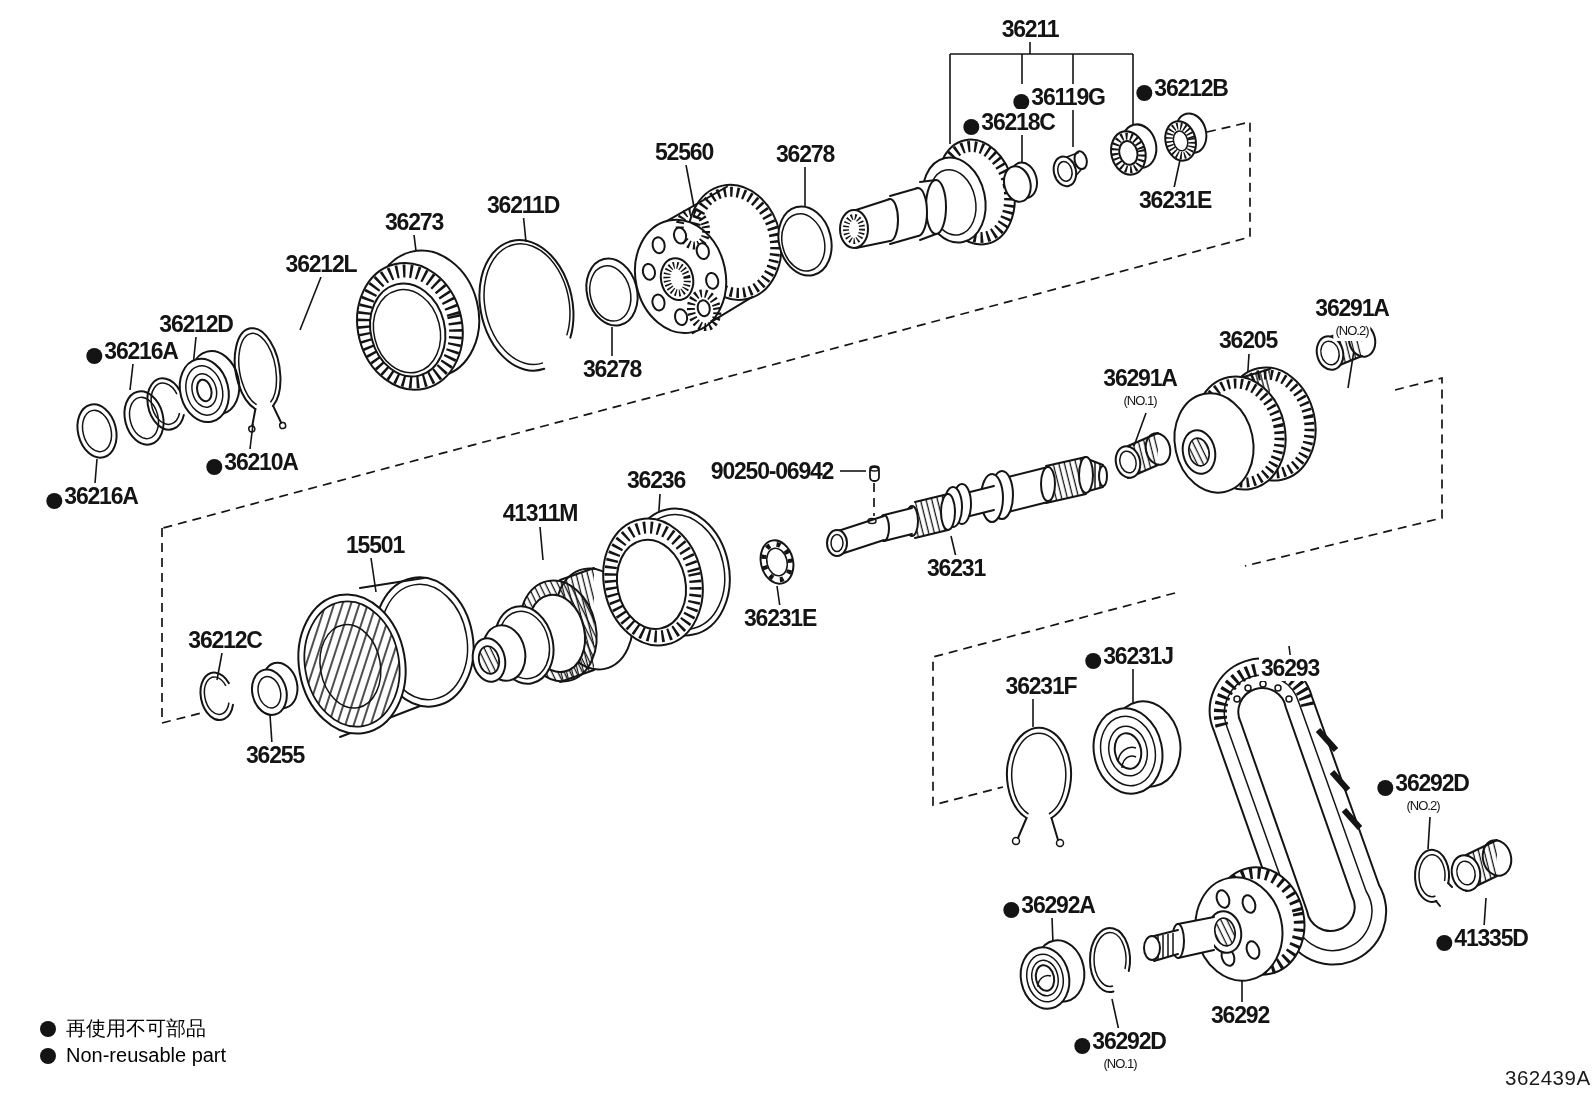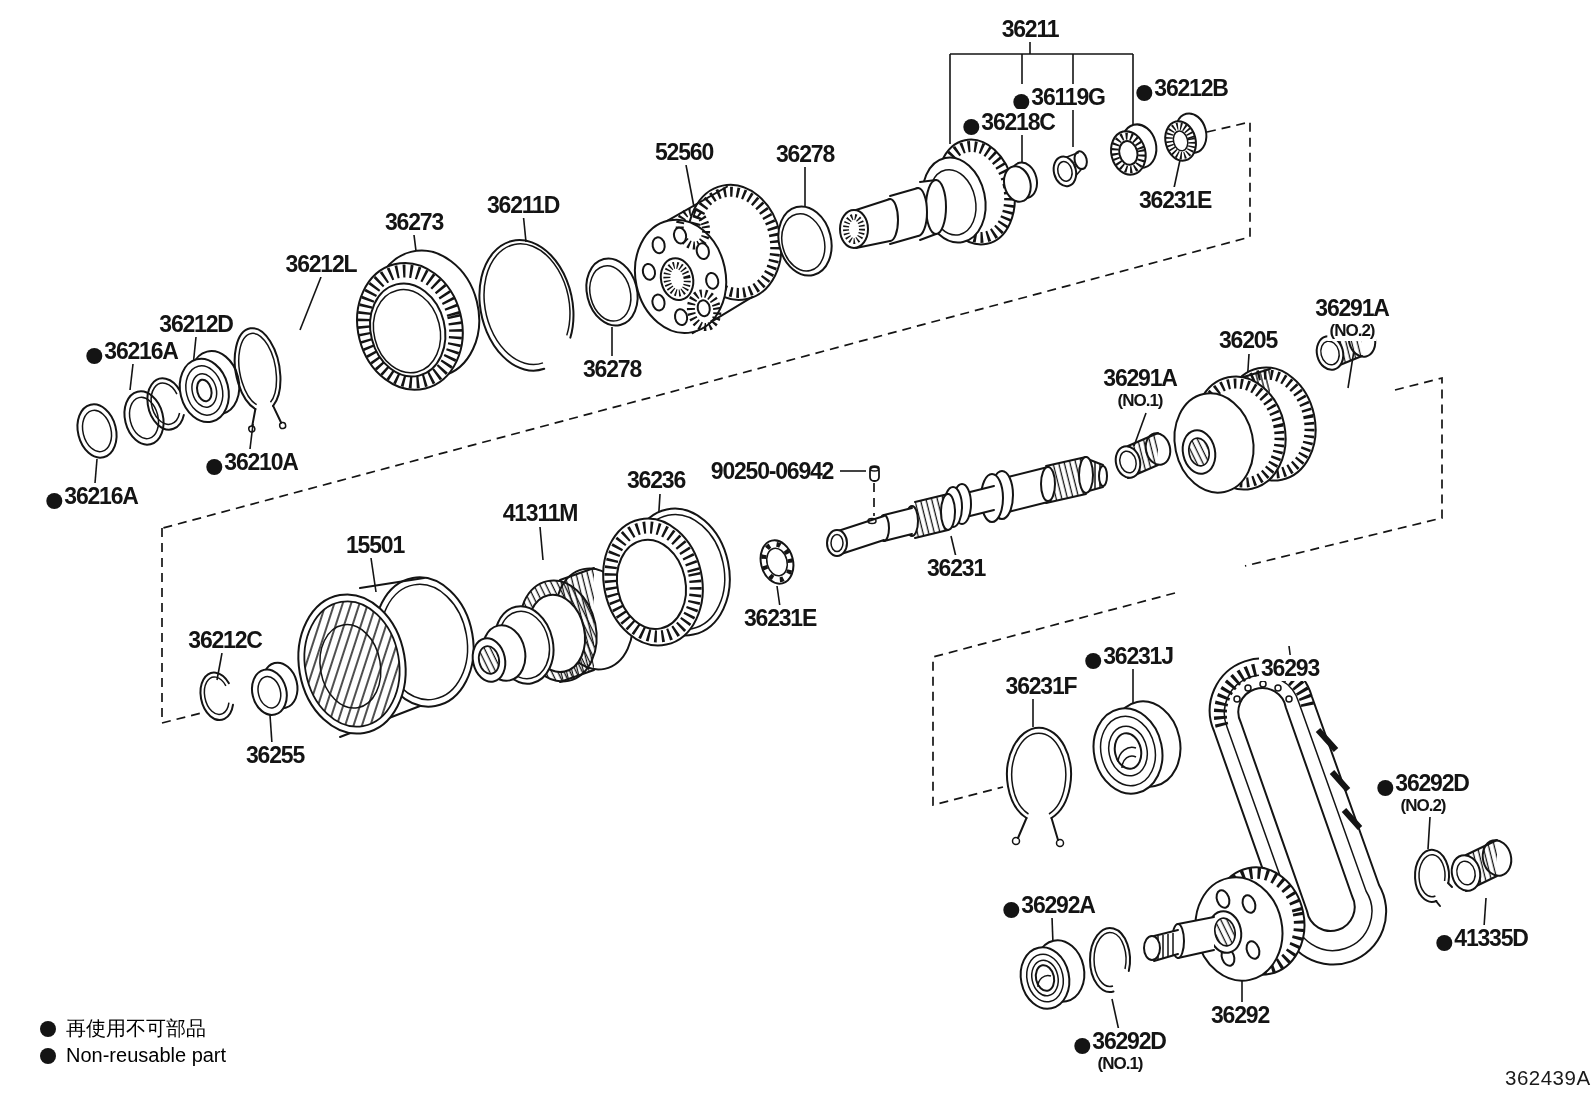--- a/index.html
+++ b/index.html
@@ -14,21 +14,21 @@
   .bnd{stroke:#141414;fill:none;stroke-width:1.7;stroke-dasharray:9 6;}
   .ldr{stroke:#141414;fill:none;stroke-width:1.6;}
   
   .plabel{position:absolute;transform:translateX(-50%);display:flex;flex-direction:column;
           align-items:center;z-index:5;}
   .plabel .row{display:flex;align-items:flex-end;background:#ffffff;padding:0 2px;height:26px;
           white-space:nowrap;}
   .plabel .txt{font-size:23px;font-weight:700;letter-spacing:-1.2px;color:#141414;line-height:26px;}
   .plabel .dot, .legend .dot{width:16px;height:16px;border-radius:50%;background:#141414;
           display:inline-block;margin-right:2px;flex:0 0 auto;}
-  .plabel .sub{font-size:17px;font-weight:700;letter-spacing:-1px;color:#141414;
+  .plabel .sub{font-size:13px;font-weight:400;letter-spacing:-1px;color:#141414;
           background:#ffffff;padding:0 2px;line-height:21px;margin-top:-1px;}
   .legend{position:absolute;left:40px;top:1015px;z-index:5;color:#000000;}
   .legend .legend-row{display:flex;align-items:center;height:27px;}
   .legend .ltxt{font-size:20px;margin-left:8px;line-height:27px;}
   .docnum{position:absolute;left:1505px;top:1066px;font-size:20.5px;color:#1a1a1a;
           letter-spacing:0.5px;z-index:5;}
 </style>
 </head>
 <body>
 

